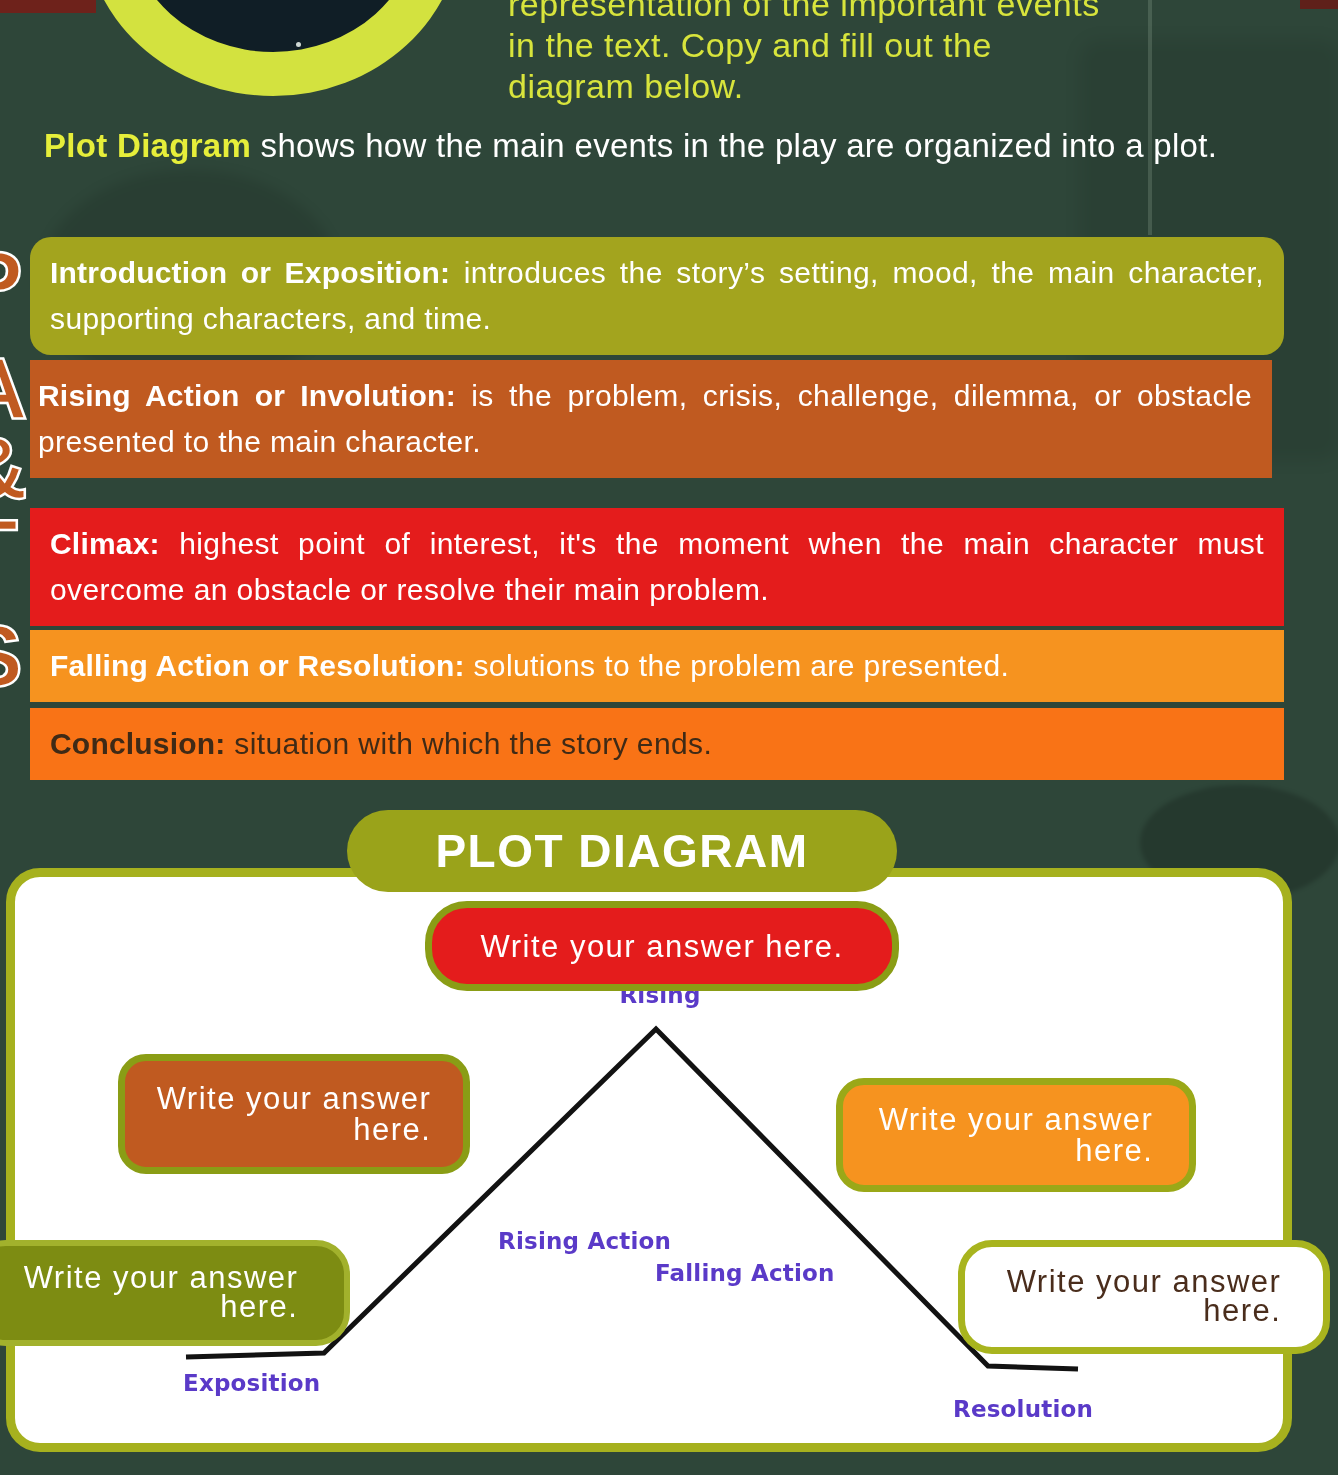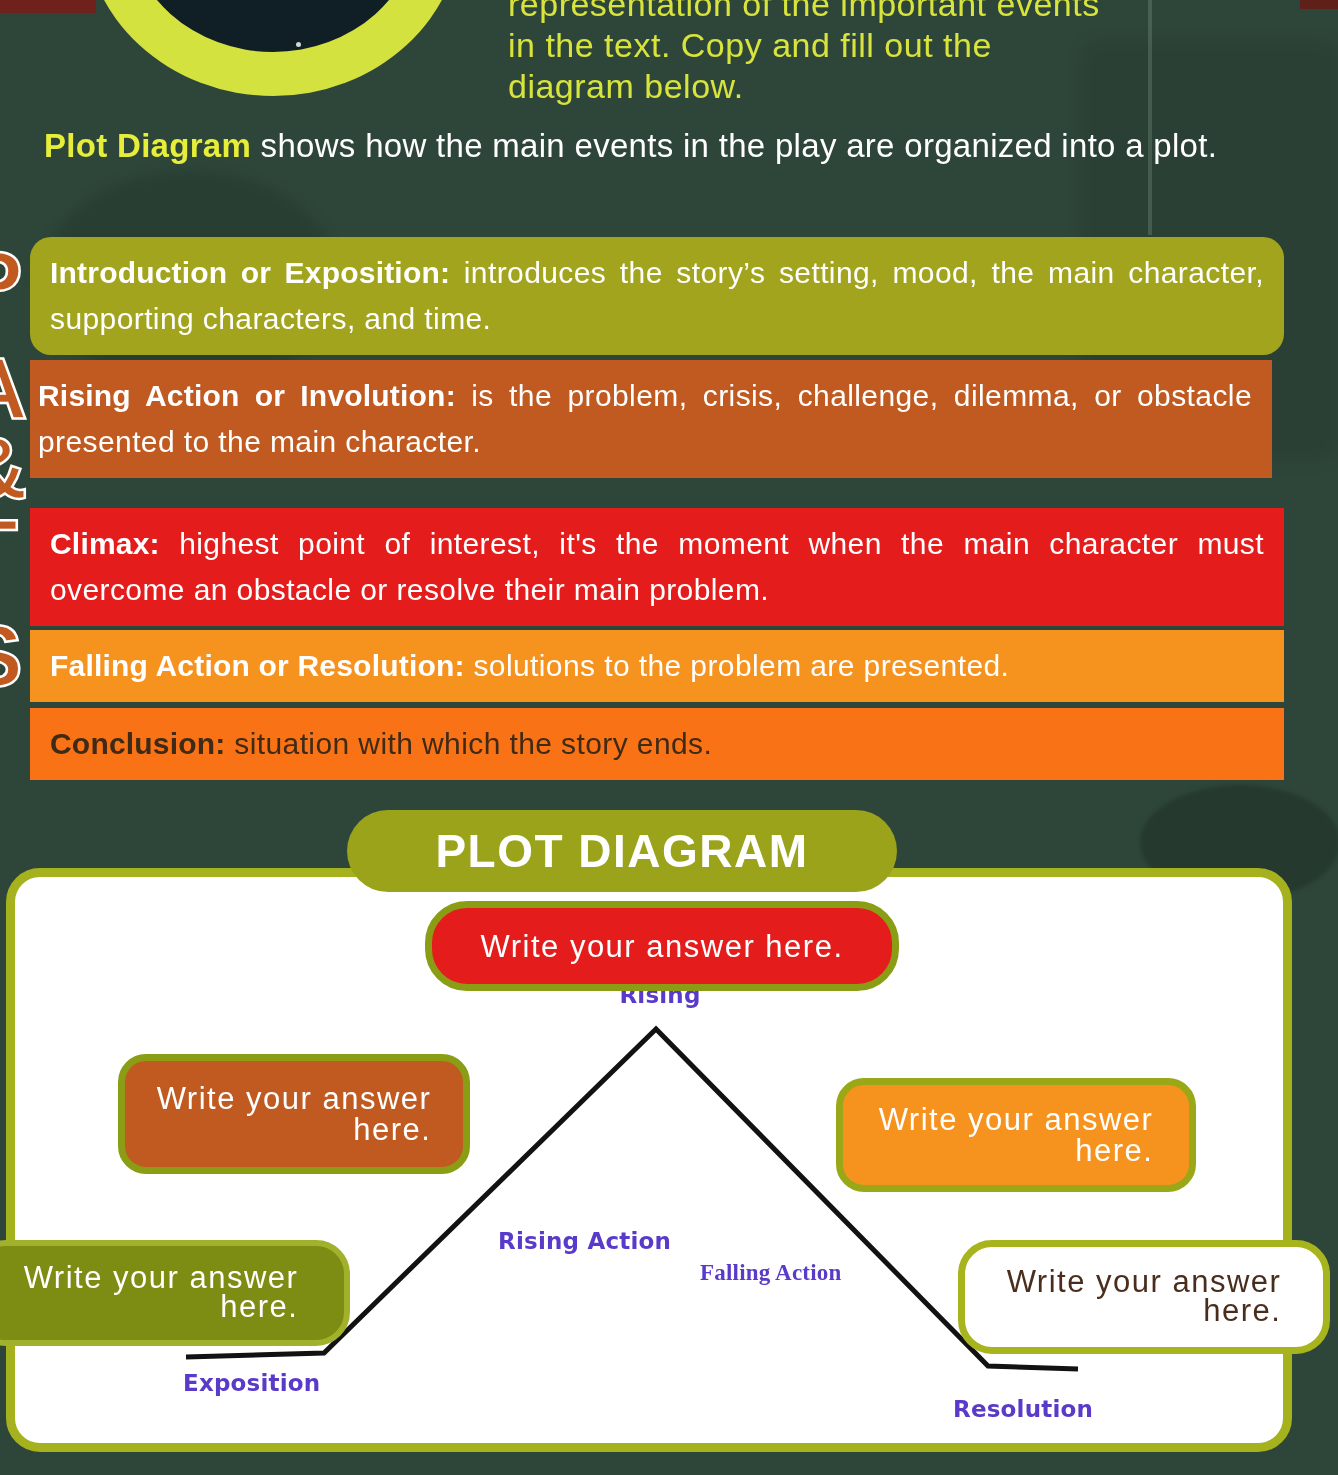--- a/index.html
+++ b/index.html
@@ -63,21 +63,21 @@
     position:absolute;left:6px;top:868px;width:1268px;height:566px;
     background:#ffffff;border:9px solid #a6b11e;border-radius:34px;z-index:1;
   }
   .plot-svg{position:absolute;left:0;top:0;width:1338px;height:1475px;z-index:2;pointer-events:none;}
   .plot-label{
     position:absolute;z-index:3;color:#5a3ac8;font-weight:bold;font-size:23px;
     font-family:"DejaVu Sans","Liberation Sans",sans-serif;letter-spacing:.2px;
   }
   .lbl-climax{left:580px;top:982px;width:160px;text-align:center;}
   .lbl-rising{left:498px;top:1196px;margin-top:32px;}
-  .lbl-falling{left:700px;top:1260px;font-family:Liberation Serif, serif;}
+  .lbl-falling{left:655px;top:1260px;}
   .lbl-exposition{left:183px;top:1370px;}
   .lbl-resolution{left:953px;top:1384px;margin-top:12px;}
   
   .bubble{
     position:absolute;z-index:4;display:flex;align-items:center;justify-content:center;
     color:#ffffff;font-size:31px;letter-spacing:1.5px;text-align:right;
     white-space:pre-line;line-height:1.0;
   }
   .bub-climax{
     left:425px;top:901px;width:460px;height:76px;

